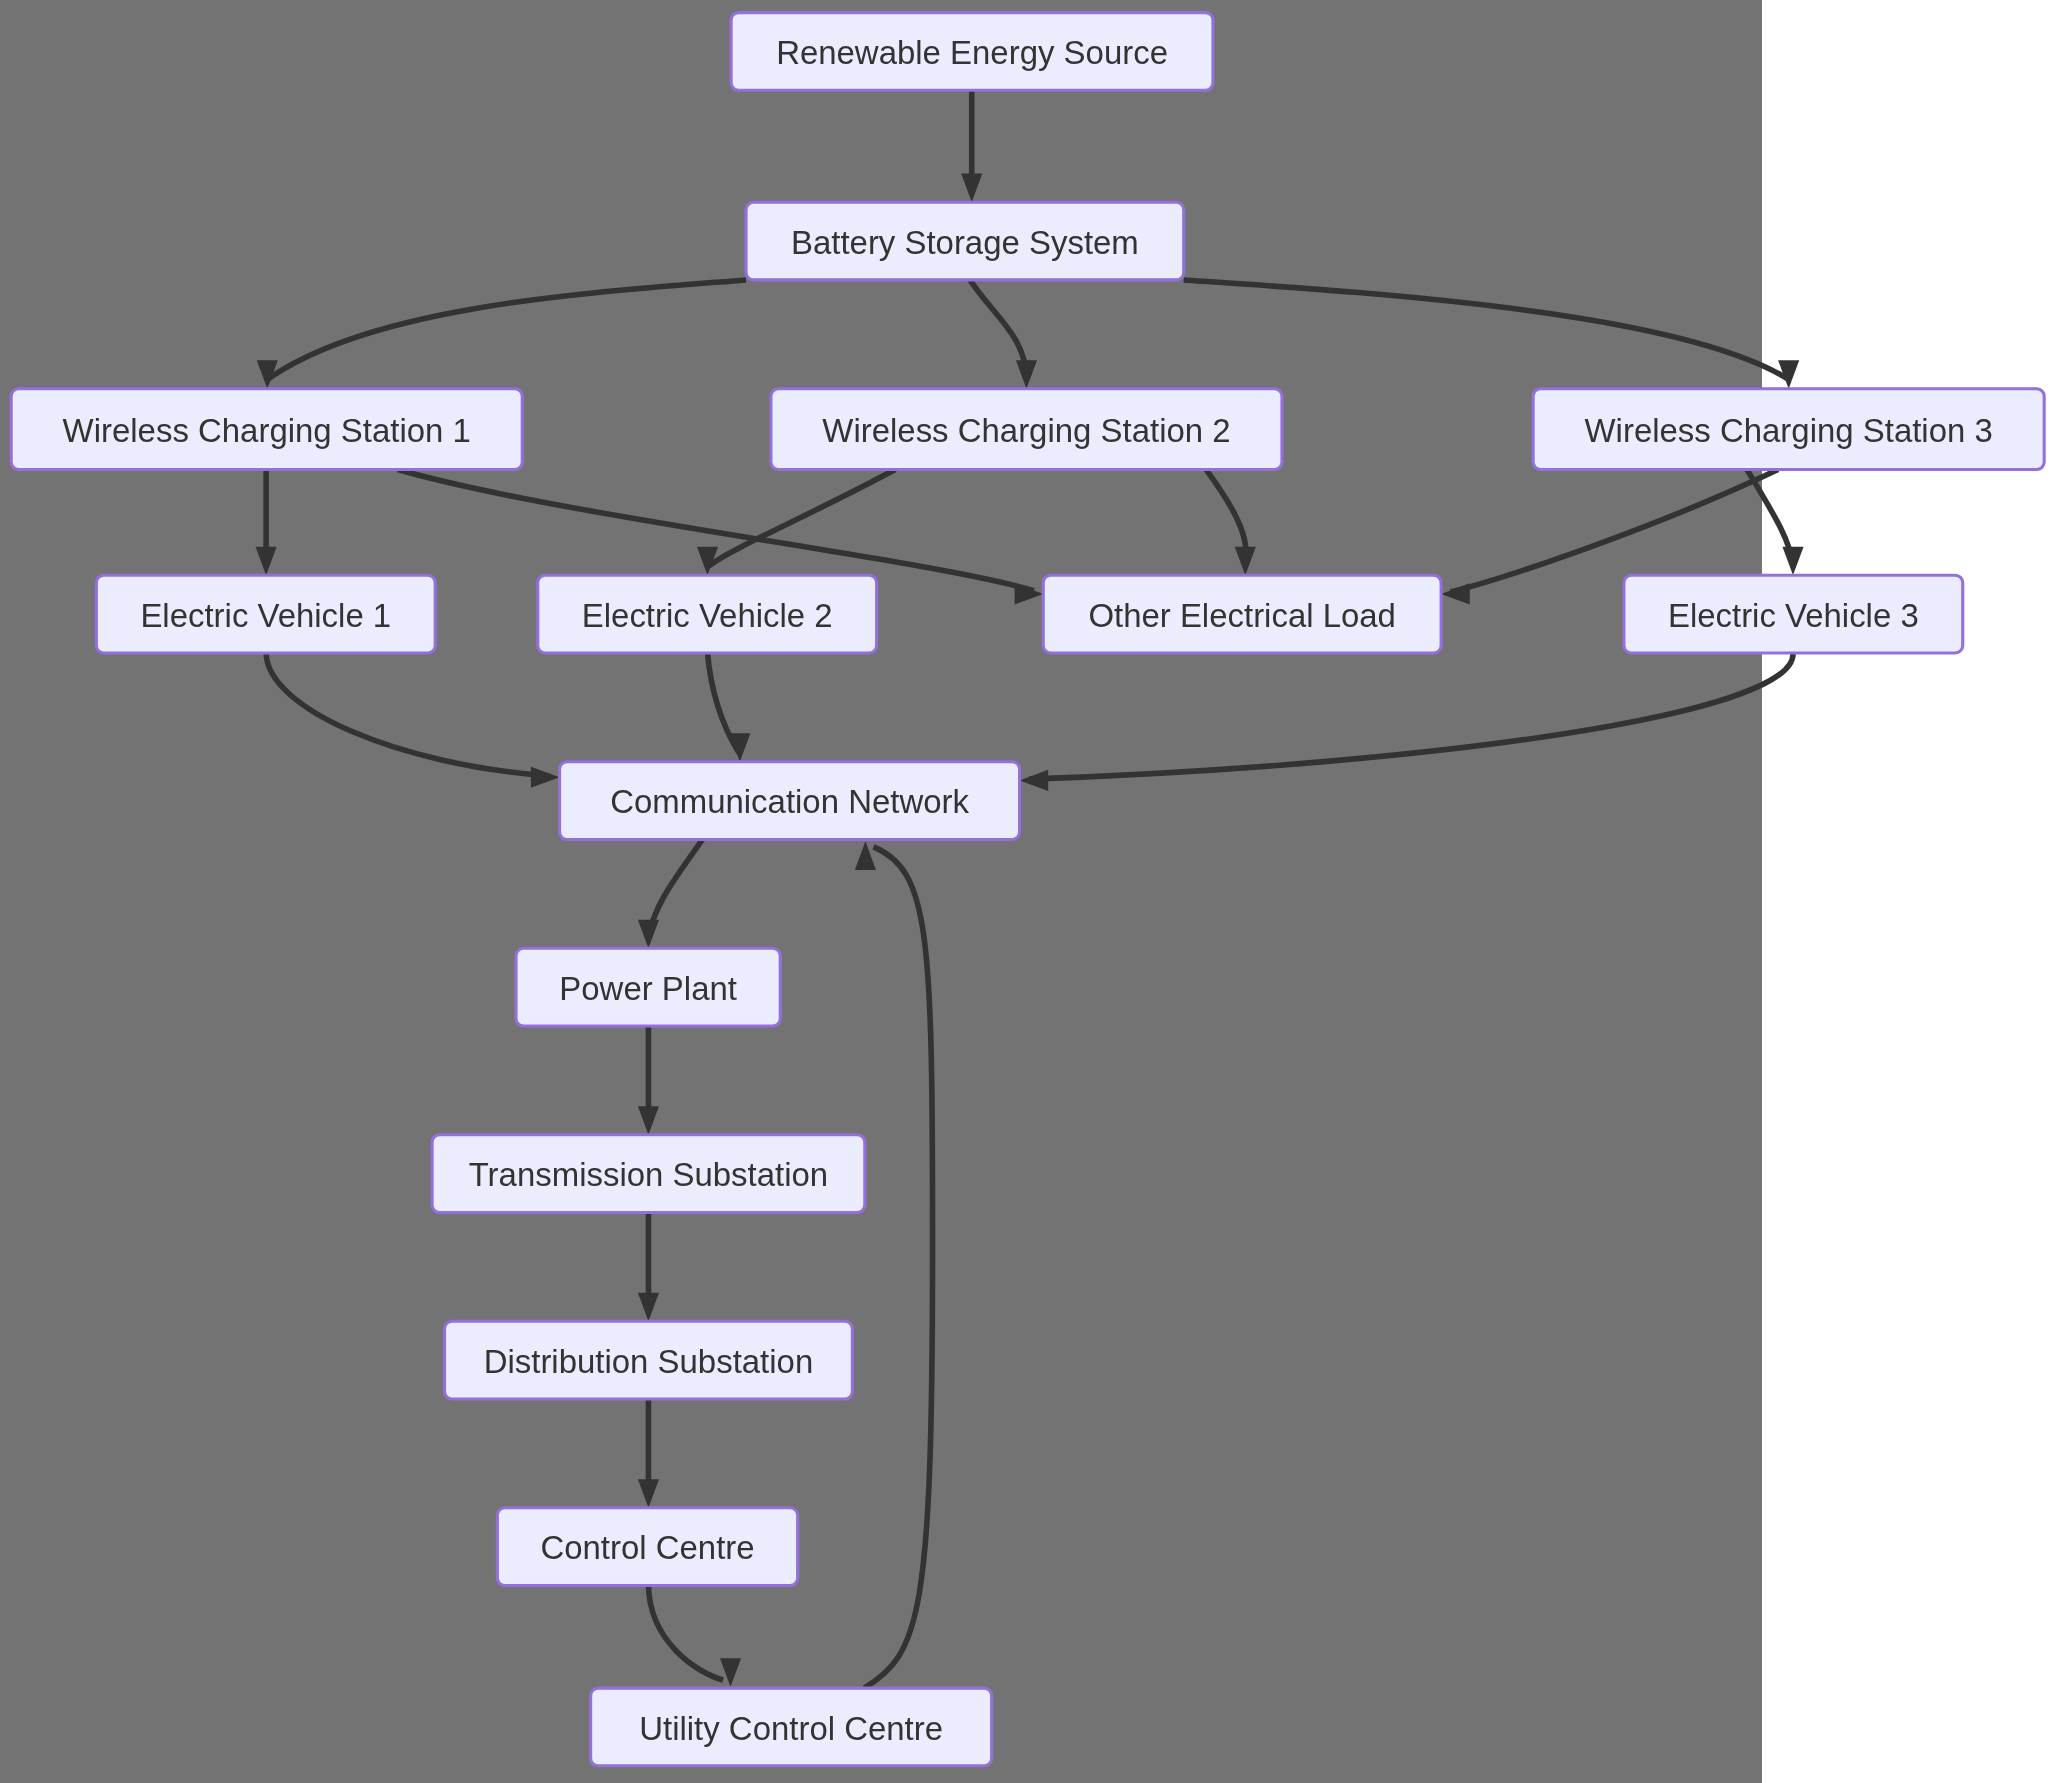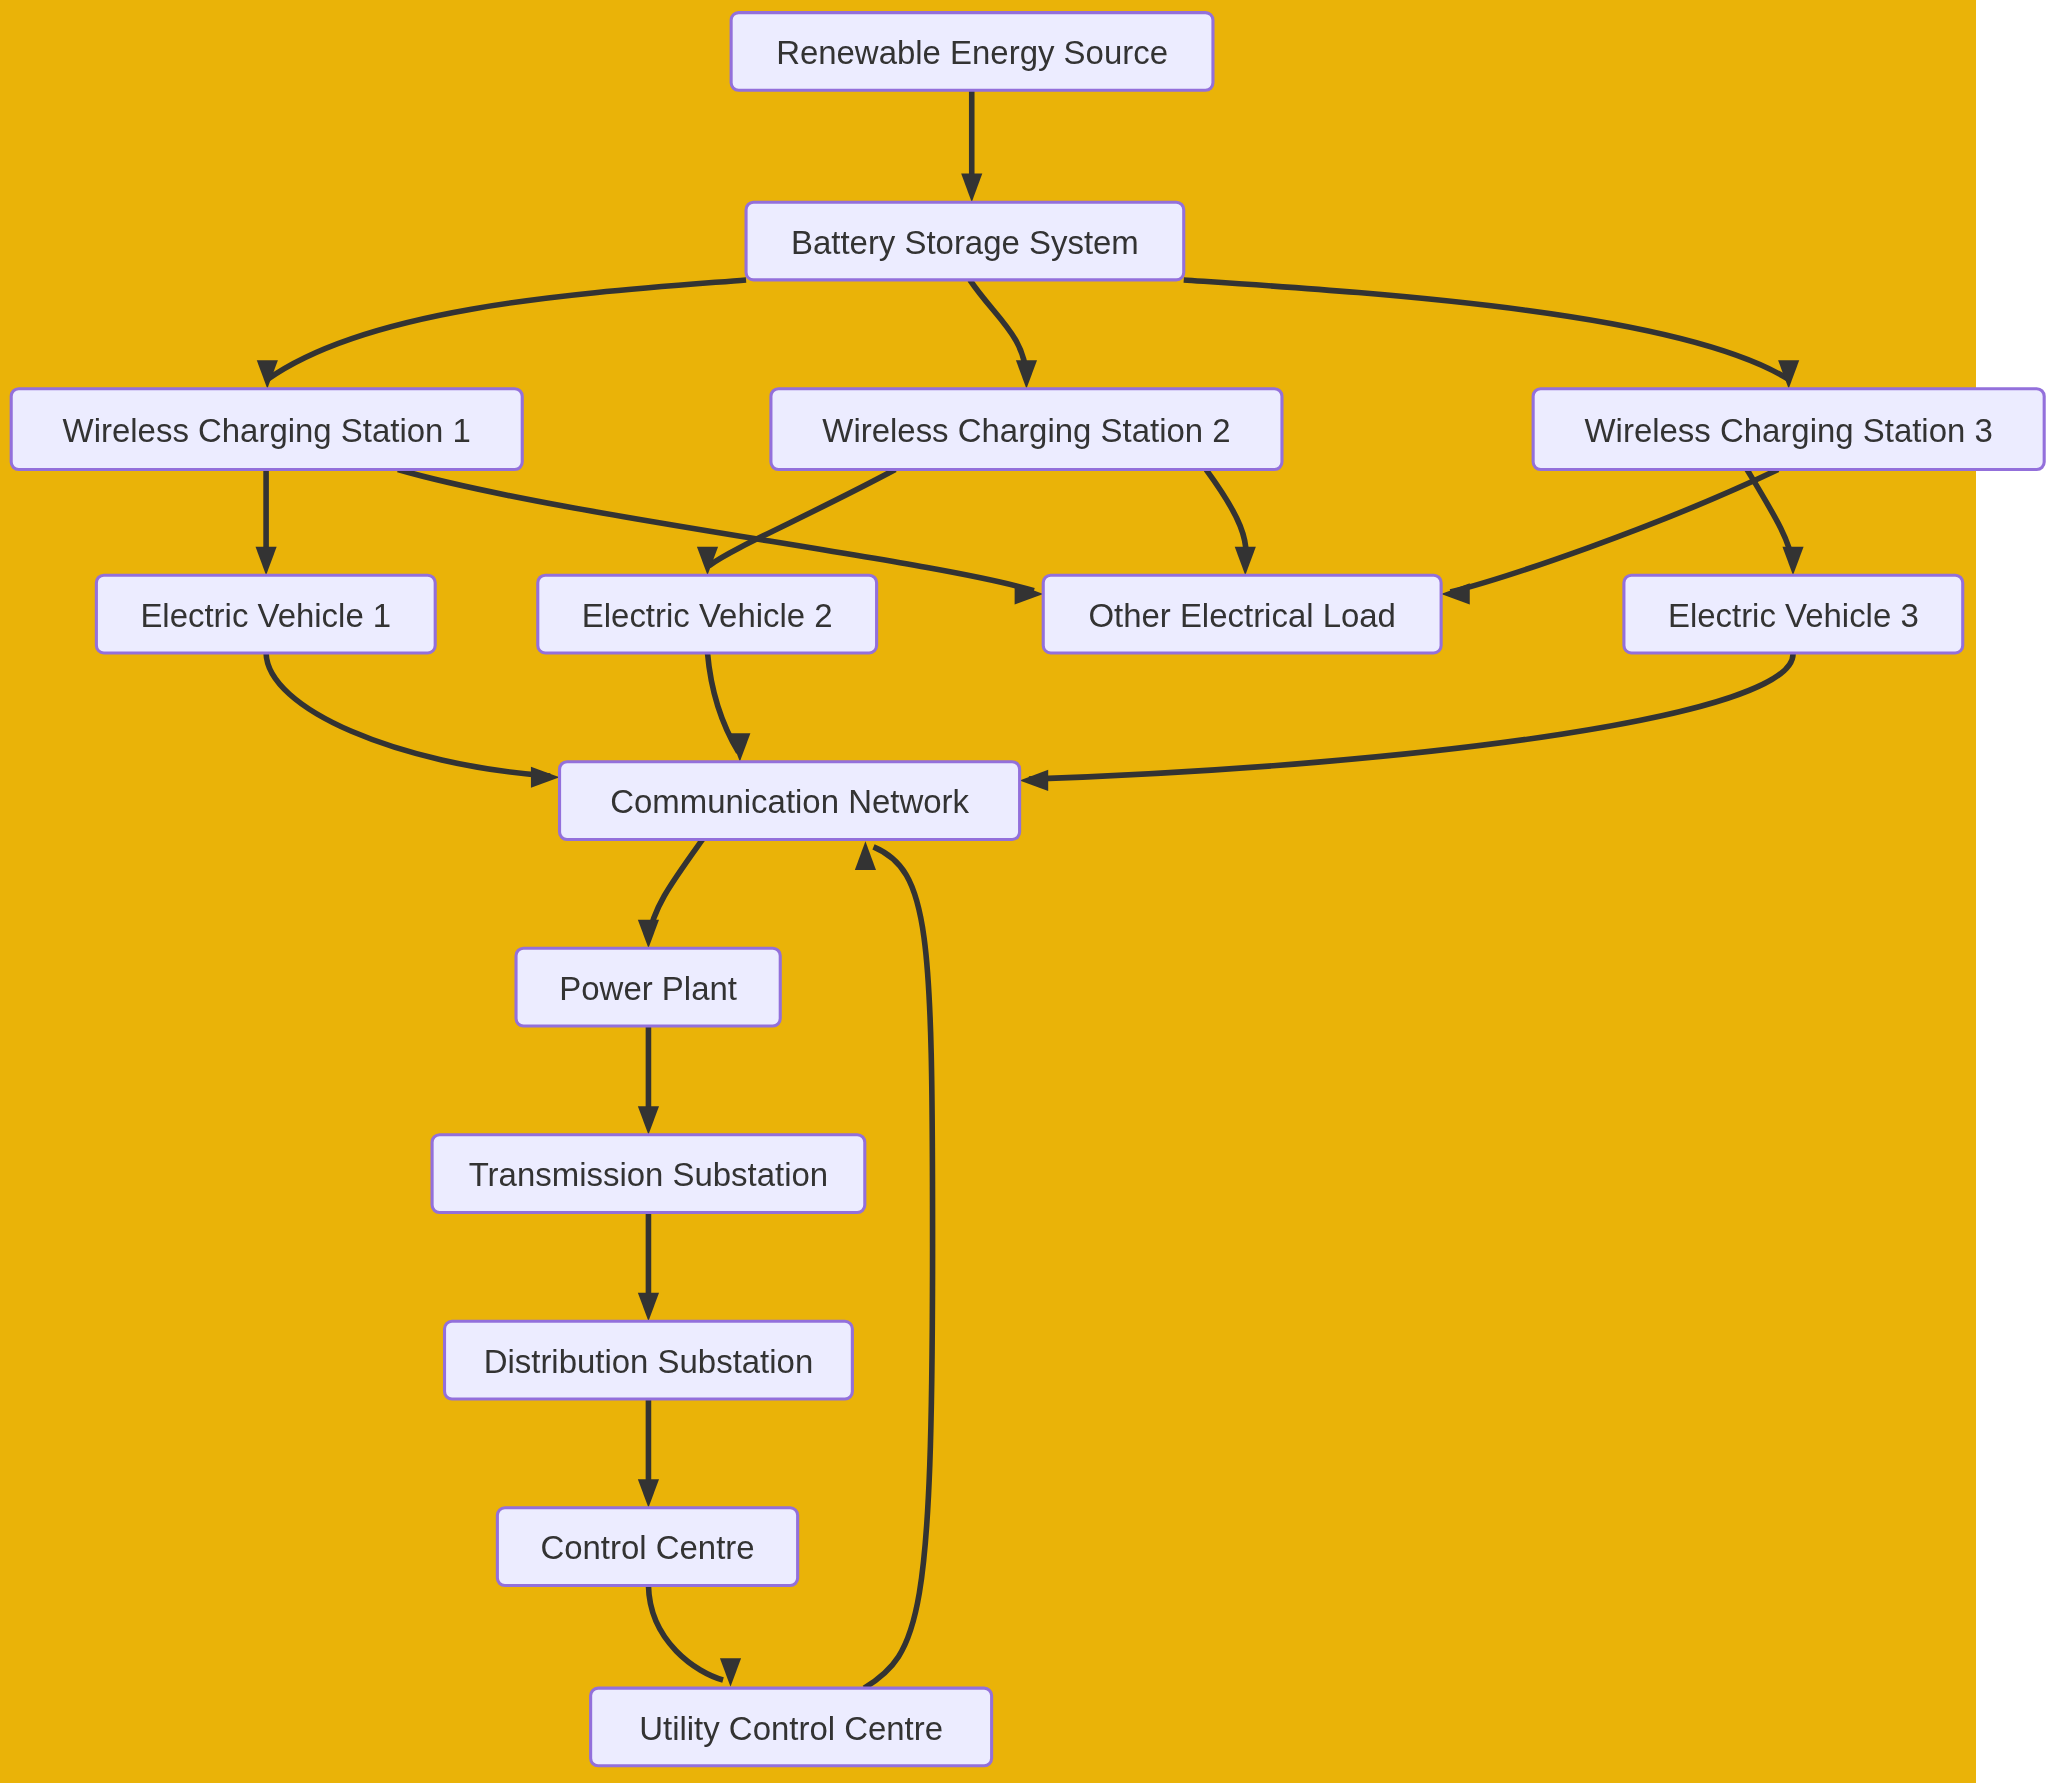--- a/index.html
+++ b/index.html
@@ -2,23 +2,23 @@
 <html style="font-size:10px"><head>
 <meta charset="utf-8">
 <style>
   html, body {
     margin: 0;
     padding: 0;
     background: #ffffff;
   }
   #diagram-root {
     position: relative;
-    width: 1976px;
+    width: 1762px;
     height: 1784px;
-    background: #eab308;
+    background: #737373;
     font-family: "Liberation Sans", sans-serif;
   }
   svg#flow-svg {
     position: absolute;
     inset: 0;
     width: 2056px;
     height: 1784px;
     display: block;
   }
   .edge-path {

